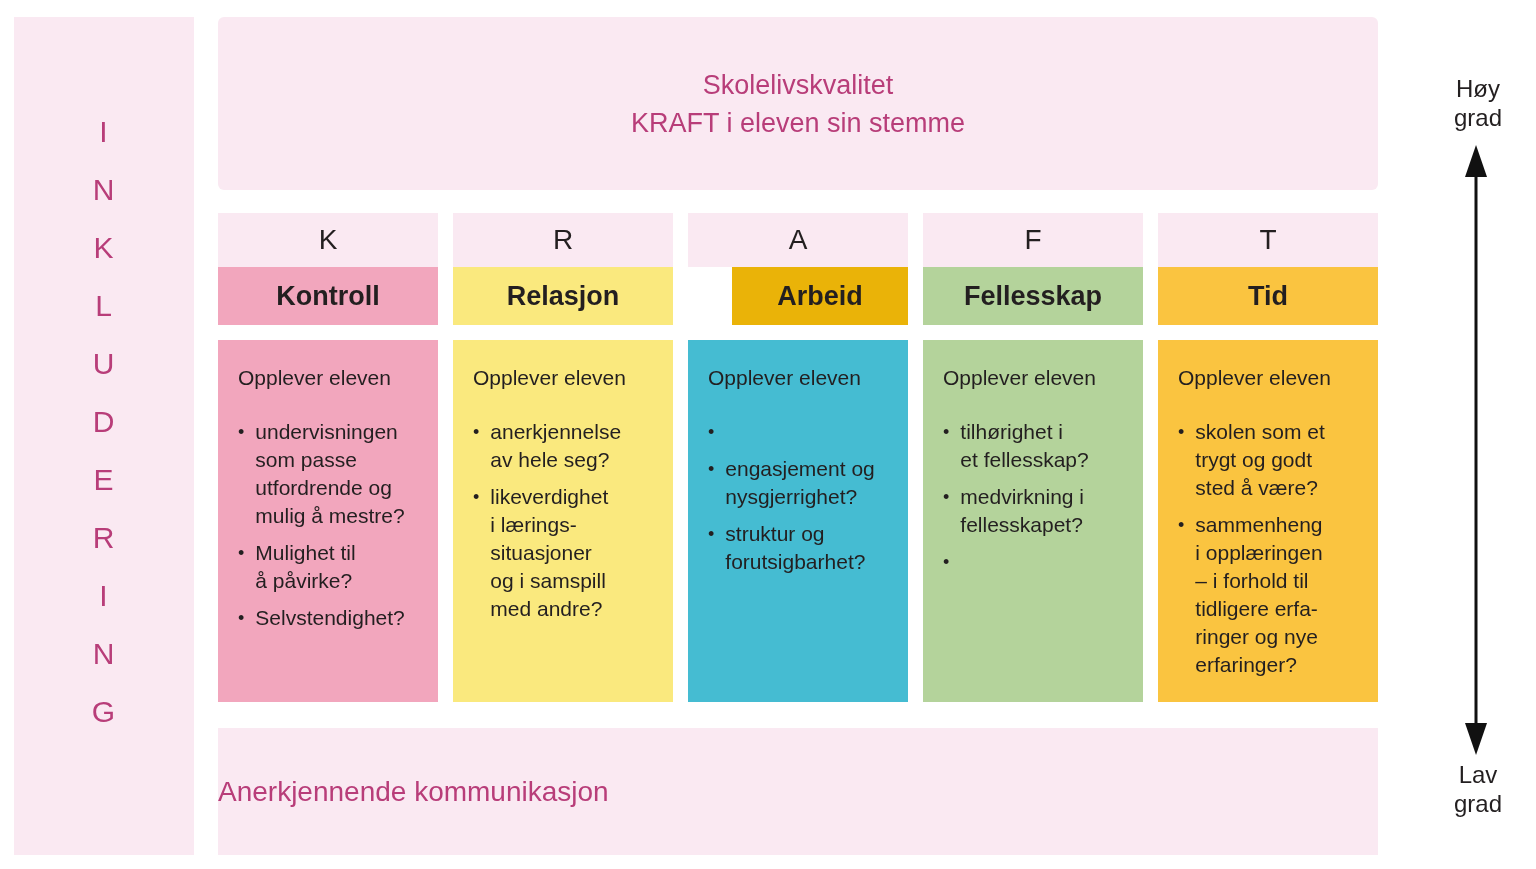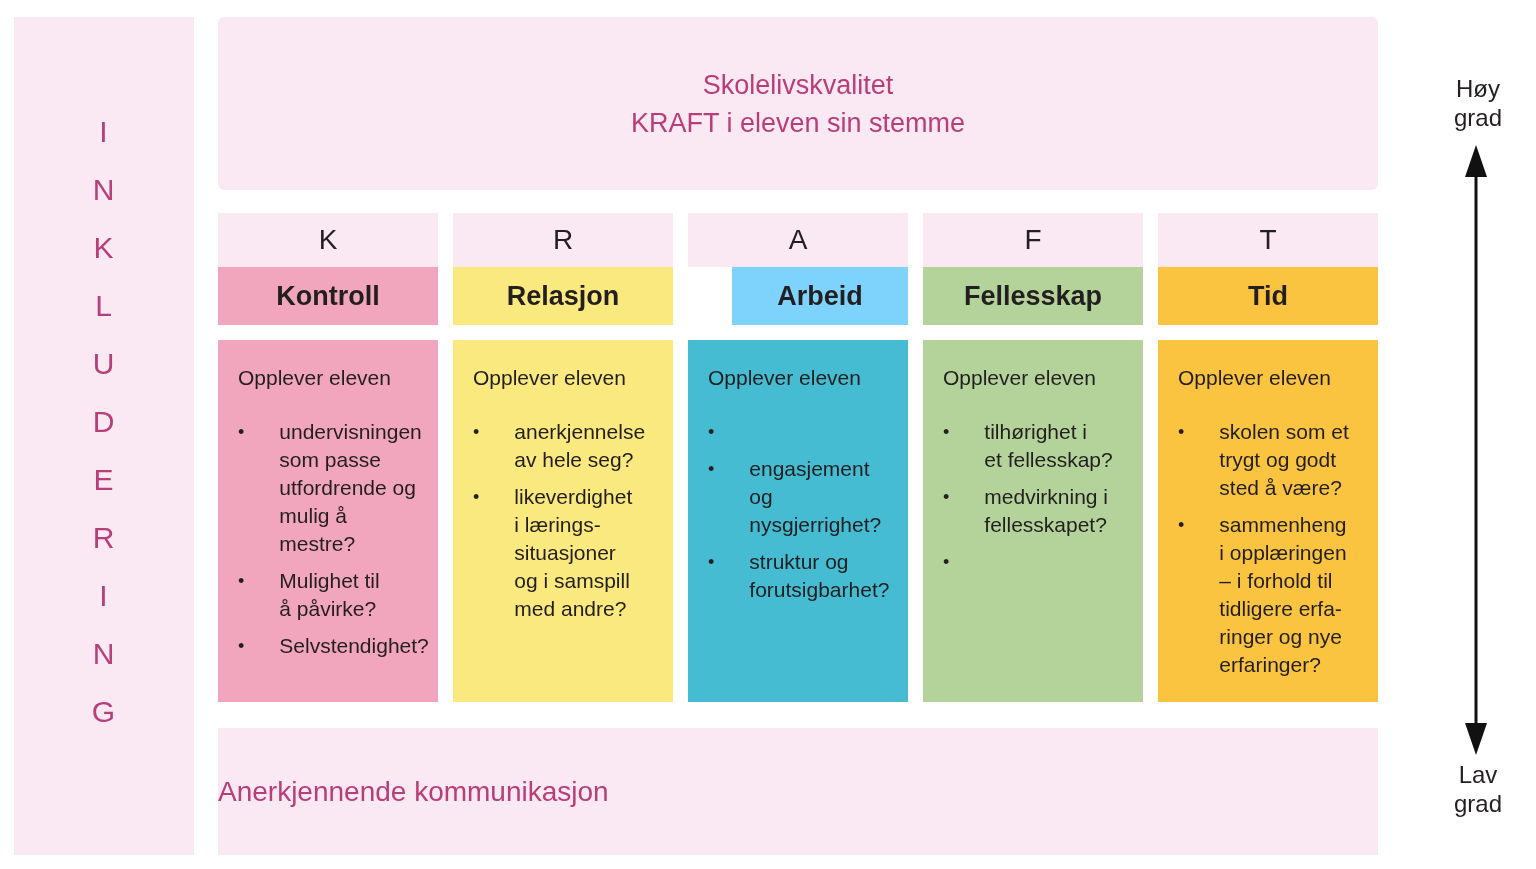--- a/index.html
+++ b/index.html
@@ -48,21 +48,21 @@
     margin-top:15px;height:362px;box-sizing:border-box;
     padding:24px 22px 0 20px;
   }
   .body-heading{font-size:21px;line-height:28px;margin-bottom:26px;}
   ul.bullets{list-style:none;margin:0;padding:0;}
   ul.bullets li{
     display:flex;align-items:flex-start;gap:11px;
     font-size:21px;line-height:28px;margin-bottom:9px;
   }
   ul.bullets .dot{flex:0 0 auto;font-size:18px;line-height:28px;}
-  ul.bullets .txt{white-space:pre-line;margin-left:24px;}
+  ul.bullets .txt{white-space:pre-line;}
   .bottom-band{
     position:absolute;left:0;top:711px;width:1160px;height:127px;
     background:var(--lightpink);
     display:flex;align-items:center;justify-content:flex-start;
     color:var(--accent);font-size:28px;
   }
   
   .axis-label{
     position:absolute;left:1418px;width:120px;text-align:center;
     font-size:24px;line-height:29px;color:var(--ink);white-space:pre-line;
@@ -141,21 +141,21 @@
 situasjoner
 og i samspill
 med andre?</span>
               </li>
             </ul>
     </div>
   </div>
 
   <div class="column">
     <div class="letter-cell">A</div>
-    <div class="name-cell" style="background: #7dd3fc; margin-left: 44px;">Arbeid</div>
+    <div class="name-cell" style="background: #eab308; margin-left: 44px;">Arbeid</div>
     <div class="body-cell" style="background: rgb(69, 188, 210);">
       <div class="body-heading">Opplever eleven</div>
       <ul class="bullets">
               <li>
                 <span class="dot">•</span>
               </li>
               <li>
                 <span class="dot">•</span>
                 <span class="txt">engasjement og
 nysgjerrighet?</span>

